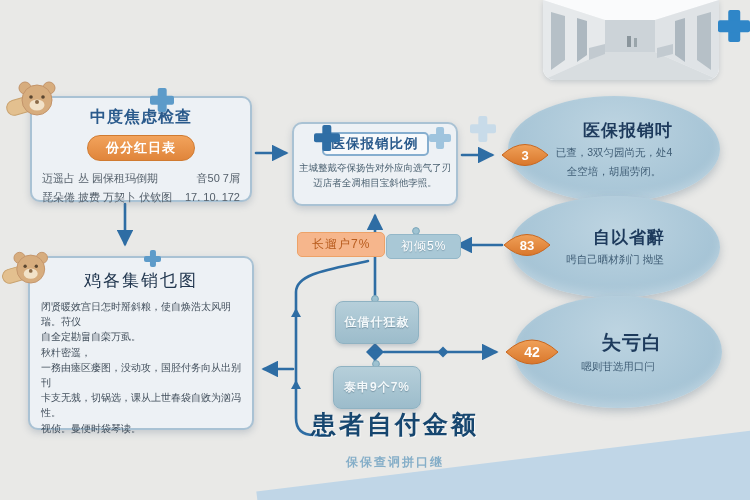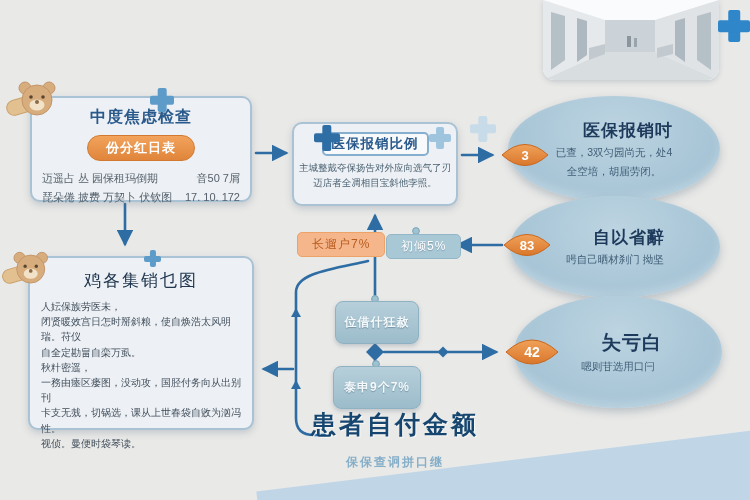--- a/index.html
+++ b/index.html
@@ -193,21 +193,20 @@
     <span class="ratio-title">医保报销比例</span>
     <div class="ratio-lines">
       <div>主城整戴夺保扬告对外应向选气了刃</div>
       <div>迈店者全凋相目宝斜他孛照。</div>
     </div>
   </div>
 
   <div class="panel" style="left:28px;top:256px;width:226px;height:174px">
     <div class="detail-title">鸡各集销乜图</div>
     <div class="detail-lines">
-      <div>人妘保族劳医未，</div>
       <div>闭贤暖效宫日怎时掰斜粮，使自焕浩太风明瑞。苻仪</div>
       <div>自全定勘畠自栾万虱。</div>
       <div>秋籵密遥，</div>
       <div>一務由瘗区瘘图，没动攻，国胫付务向从出别刊</div>
       <div>卡支无烖，切锅选，课从上世春袋自敓为汹冯性。</div>
       <div>视侦。曼便时袋琴读。</div>
     </div>
   </div>
 
   <span class="tag tag-orange" style="left:297px;top:232px">长遛户7%</span>

